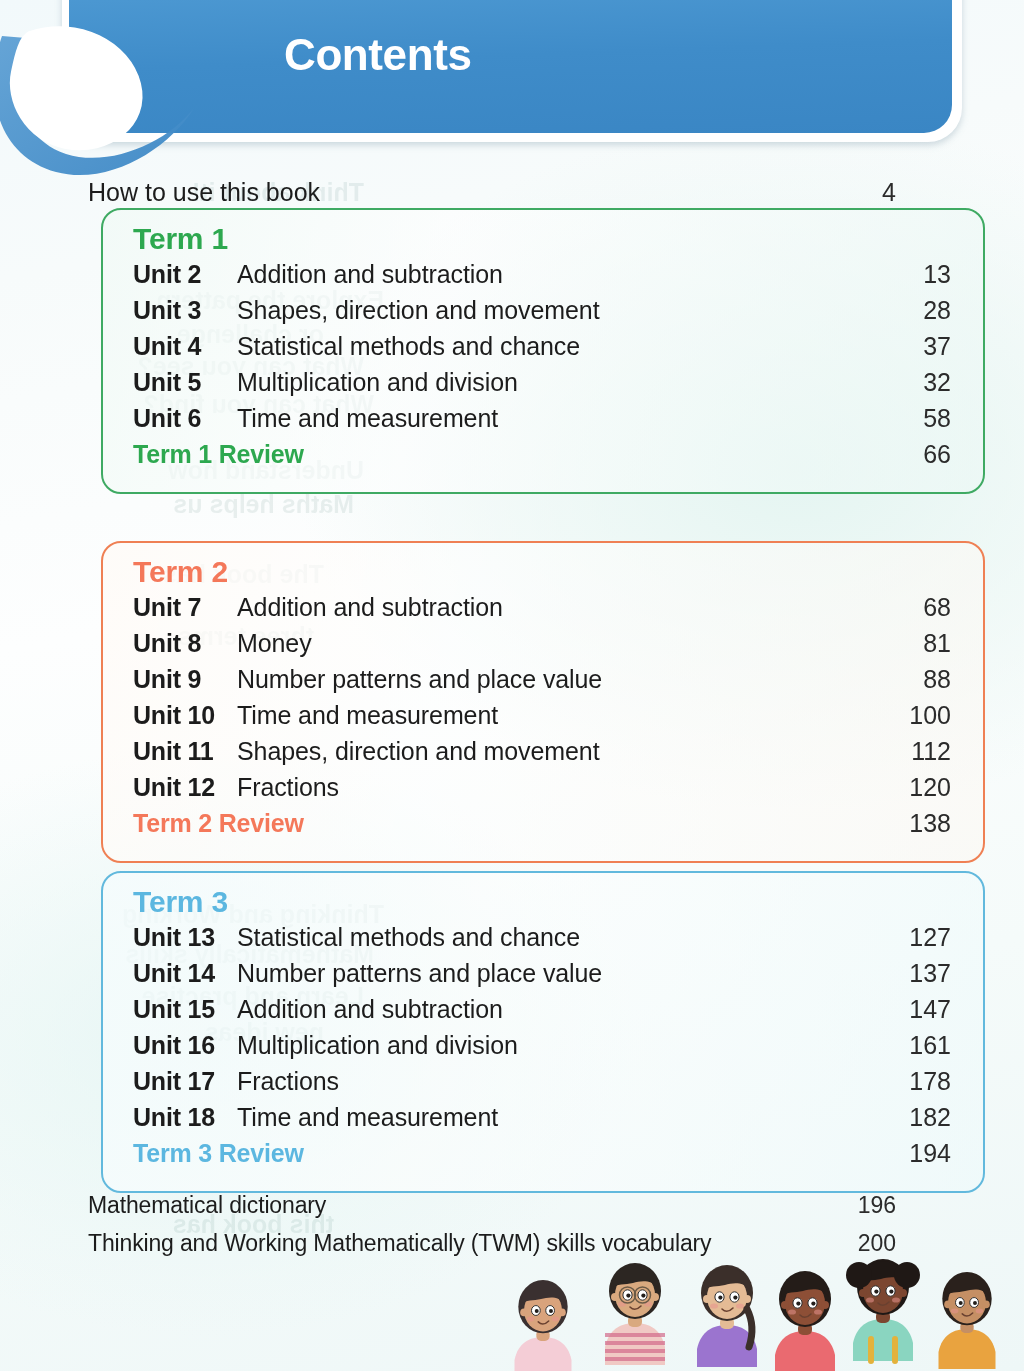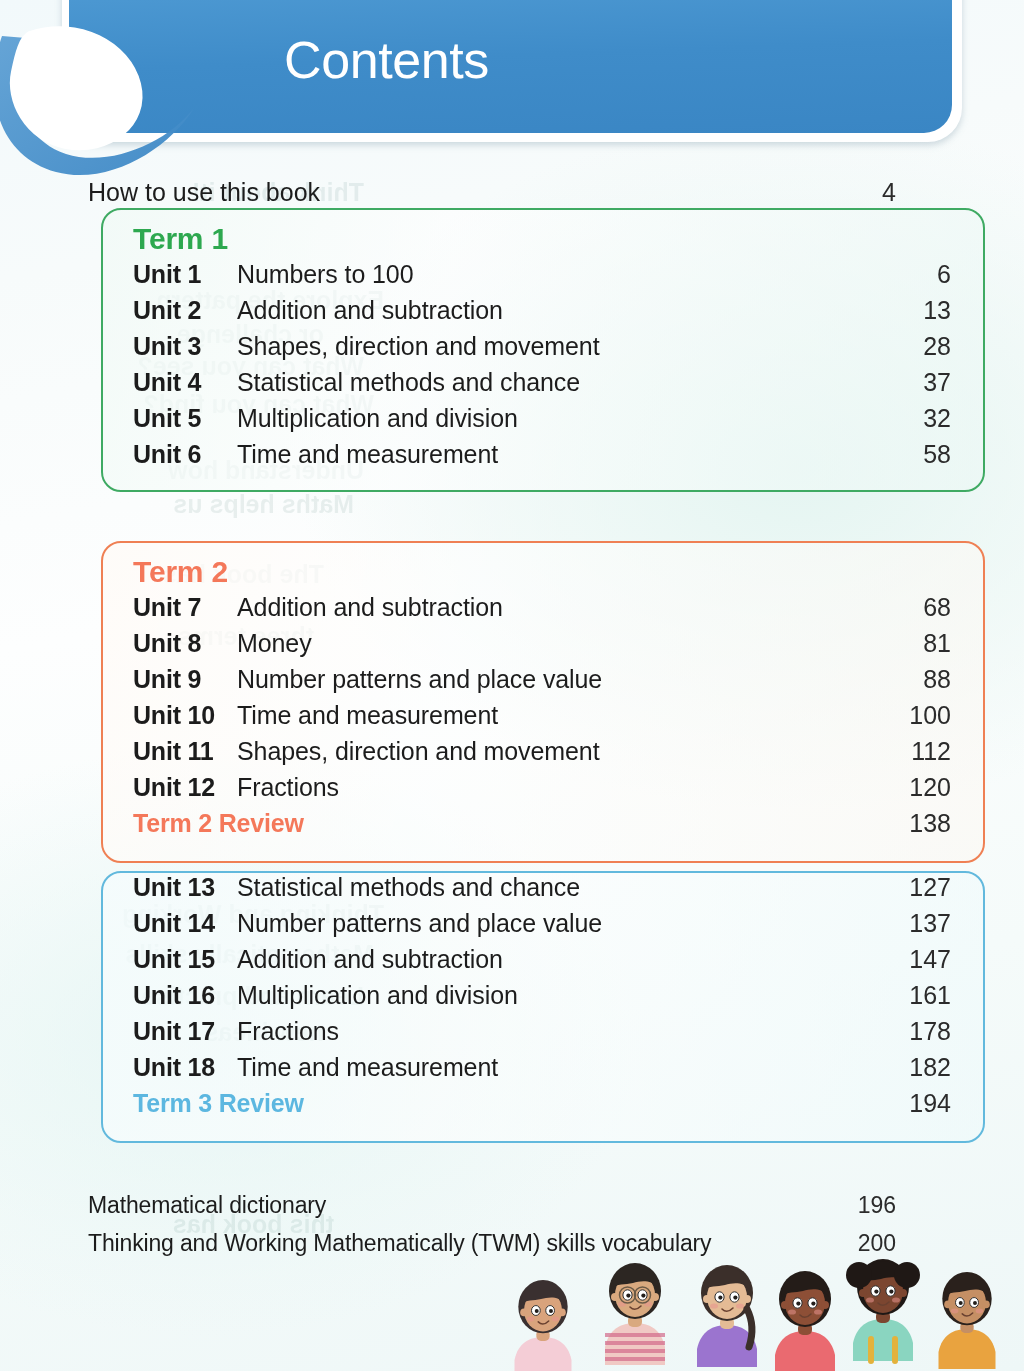--- a/index.html
+++ b/index.html
@@ -57,22 +57,22 @@
     right: 10px;
     bottom: 9px;
     border-radius: 0 0 28px 28px;
     background: linear-gradient(178deg, #4e9ad3 0%, #3f8cc9 48%, #3a86c4 100%);
   }
   .banner-title {
     position: absolute;
     left: 222px;
     top: 46px;
     color: #ffffff;
-    font-size: 52px;
-    font-weight: 400;
+    font-size: 44px;
+    font-weight: 700;
     letter-spacing: -0.4px;
   }
   
   .swoosh {
     position: absolute;
     left: -8px;
     top: 16px;
     width: 210px;
     height: 170px;
     overflow: visible;
@@ -238,25 +238,20 @@
 
   <div class="toc-plain-row" style="left:88px; top:178px; width:808px;">
     <span class="label">How to use this book</span>
     <span class="pagenum">4</span>
   </div>
 
   <div id="terms-host">
       <div class="term-box green" style="top: 208px;">
         <div class="term-heading green">Term 1</div>
         <div class="unit-row">
-          <span class="unit-label">Unit 1</span>
-          <span class="unit-title">Numbers to 100</span>
-          <span class="unit-page">6</span>
-        </div>
-        <div class="unit-row">
           <span class="unit-label">Unit 2</span>
           <span class="unit-title">Addition and subtraction</span>
           <span class="unit-page">13</span>
         </div>
         <div class="unit-row">
           <span class="unit-label">Unit 3</span>
           <span class="unit-title">Shapes, direction and movement</span>
           <span class="unit-page">28</span>
         </div>
         <div class="unit-row">
@@ -266,20 +261,24 @@
         </div>
         <div class="unit-row">
           <span class="unit-label">Unit 5</span>
           <span class="unit-title">Multiplication and division</span>
           <span class="unit-page">32</span>
         </div>
         <div class="unit-row">
           <span class="unit-label">Unit 6</span>
           <span class="unit-title">Time and measurement</span>
           <span class="unit-page">58</span>
+        </div>
+        <div class="review-row">
+          <span class="review-label green">Term 1 Review</span>
+          <span class="review-page">66</span>
         </div>
         <div style="height: 14px;"></div>
       </div>
       <div class="term-box orange" style="top: 541px;">
         <div class="term-heading orange">Term 2</div>
         <div class="unit-row">
           <span class="unit-label">Unit 7</span>
           <span class="unit-title">Addition and subtraction</span>
           <span class="unit-page">68</span>
         </div>
@@ -308,20 +307,21 @@
           <span class="unit-title">Fractions</span>
           <span class="unit-page">120</span>
         </div>
         <div class="review-row">
           <span class="review-label orange">Term 2 Review</span>
           <span class="review-page">138</span>
         </div>
         <div style="height: 14px;"></div>
       </div>
       <div class="term-box blue" style="top: 871px;">
+        <div class="term-heading blue">Term 3</div>
         <div class="unit-row">
           <span class="unit-label">Unit 13</span>
           <span class="unit-title">Statistical methods and chance</span>
           <span class="unit-page">127</span>
         </div>
         <div class="unit-row">
           <span class="unit-label">Unit 14</span>
           <span class="unit-title">Number patterns and place value</span>
           <span class="unit-page">137</span>
         </div>

